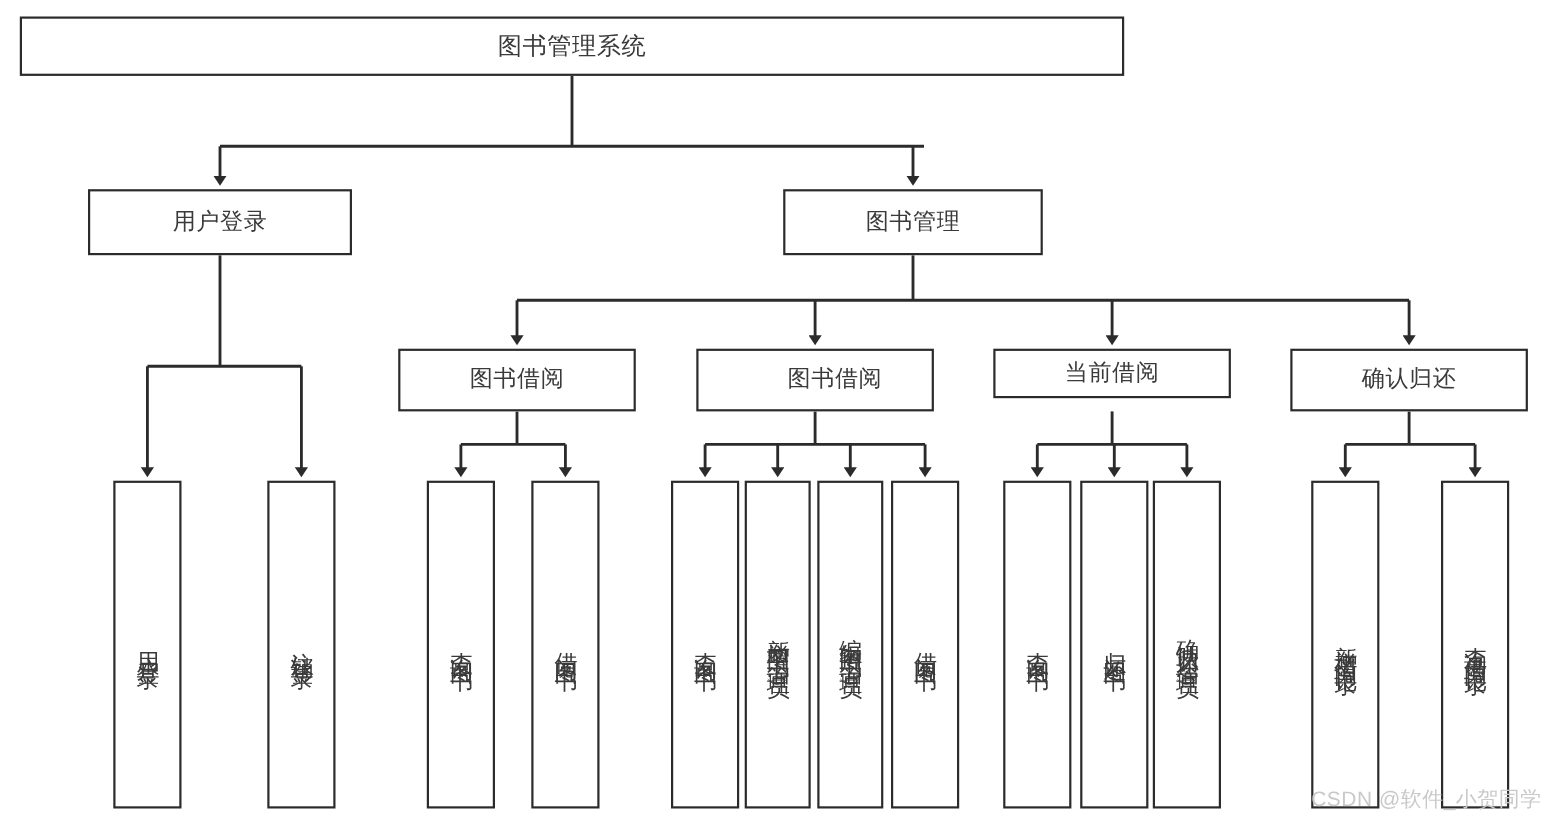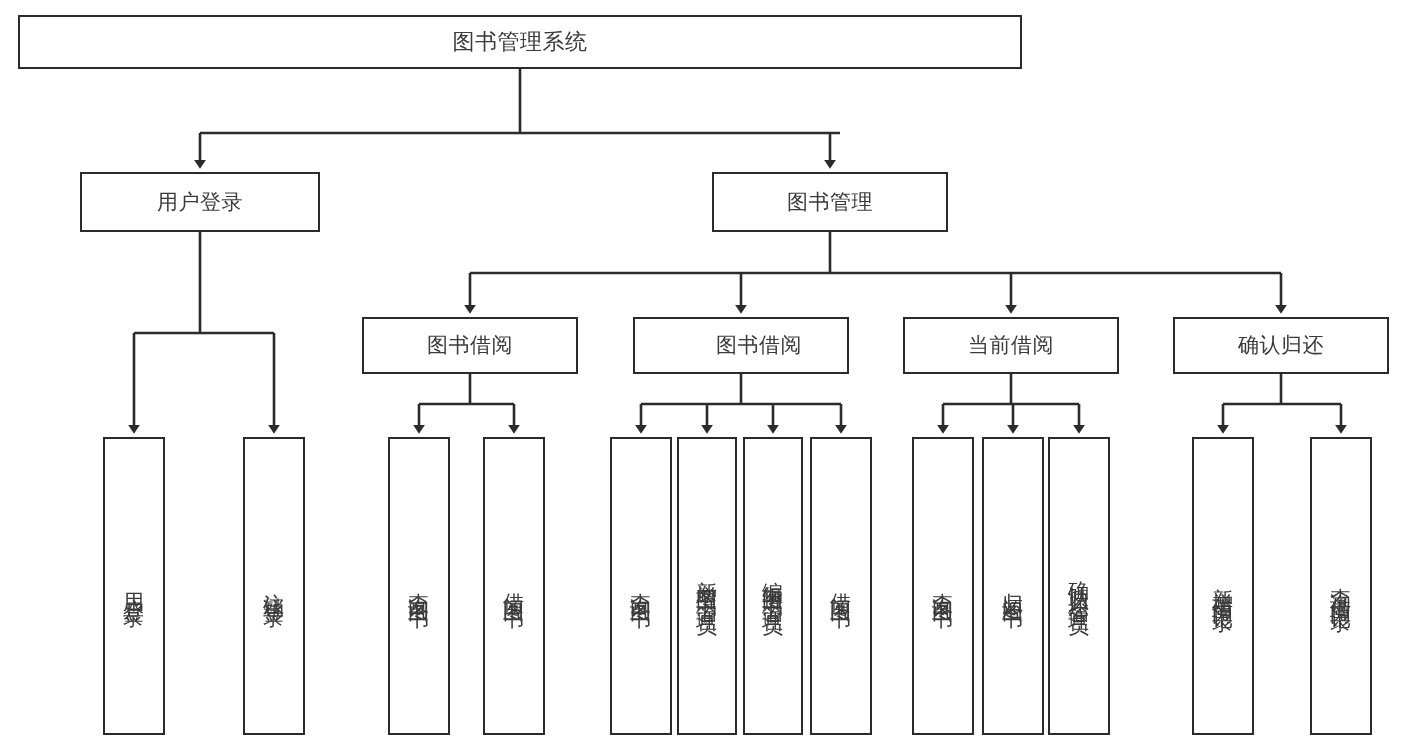--- a/index.html
+++ b/index.html
@@ -135,21 +135,21 @@
       </div>
     </div>
 
   <div id="level3">
       <div class="node h" style="left: 362px; top: 317px; width: 216px; height: 57px;">
         <span class="label">图书借阅</span>
       </div>
       <div class="node h" style="left: 633px; top: 317px; width: 216px; height: 57px; padding-left: 36px;">
         <span class="label">图书借阅</span>
       </div>
-      <div class="node h" style="left: 903px; top: 317px; width: 216px; height: 57px;">
+      <div class="node h" style="left: 903px; top: 317px; width: 216px; height: 45px;">
         <span class="label">当前借阅</span>
       </div>
       <div class="node h" style="left: 1173px; top: 317px; width: 216px; height: 57px;">
         <span class="label">确认归还</span>
       </div>
     </div>
 
   <div id="leaves">
       <div class="node v" style="left: 103px; top: 437px; width: 62px; height: 298px;">
         <span class="label">用户登录</span>
@@ -185,13 +185,14 @@
         <span class="label">确认归还（管理员）</span>
       </div>
       <div class="node v" style="left: 1192px; top: 437px; width: 62px; height: 298px;">
         <span class="label">新增借阅记录</span>
       </div>
       <div class="node v" style="left: 1310px; top: 437px; width: 62px; height: 298px;">
         <span class="label">查询借阅记录</span>
       </div>
     </div>
 
+  <div id="watermark" style="left: 1192px; top: 714px;">CSDN @软件_小贺同学</div>
 </div>
 
 </body></html>

